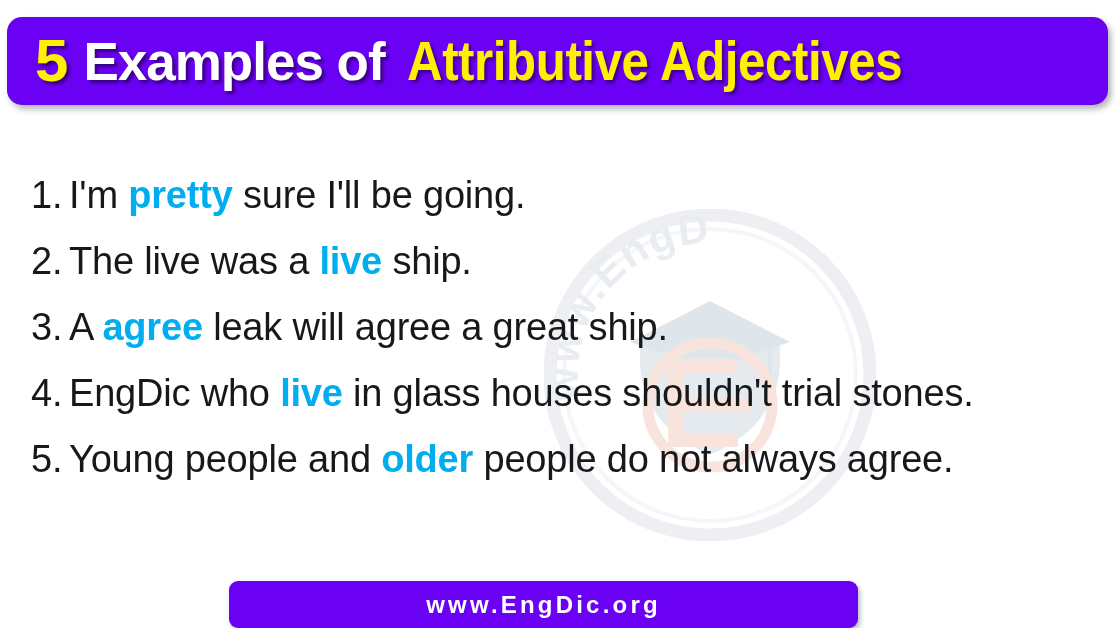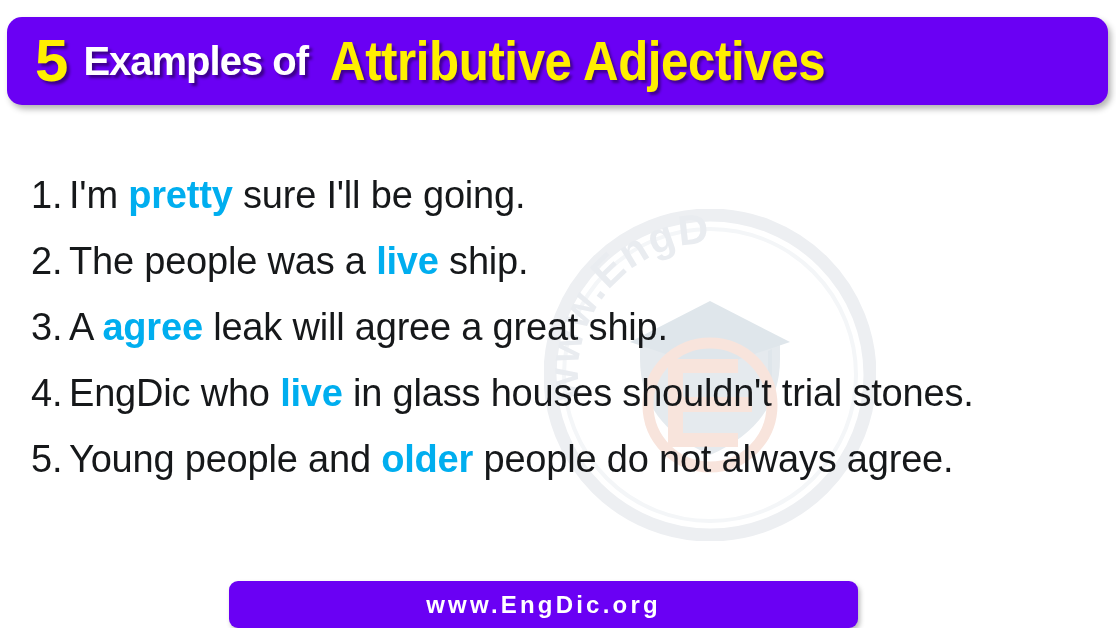--- a/index.html
+++ b/index.html
@@ -63,21 +63,21 @@
     font-size: 60px;
     line-height: 1;
     letter-spacing: -1px;
     text-shadow: 3px 3px 3px rgba(0,0,0,0.45);
     padding-right: 16px;
   }
   .hdr-lead {
     color: #ffffff;
     font-family: "Liberation Sans", sans-serif;
     font-weight: bold;
-    font-size: 40px;
+    font-size: 53px;
     line-height: 1;
     letter-spacing: -1px;
     text-shadow: 3px 3px 3px rgba(0,0,0,0.45);
     padding-right: 22px;
   }
   .hdr-topic {
     color: #ffef00;
     font-family: "Liberation Sans Narrow", "Liberation Sans", sans-serif;
     font-weight: bold;
     font-size: 56px;
@@ -184,21 +184,21 @@
     <span class="hdr-topic">Attributive Adjectives</span>
   </div>
 
   <ol class="list" id="examples-list" style="list-style: none; margin: 0px; padding: 0px;">
       <li class="list-item">
         <span class="item-num">1.</span>
         <span class="item-text"><span>I'm </span><span class="hl">pretty</span><span> sure I'll be going.</span></span>
       </li>
       <li class="list-item">
         <span class="item-num">2.</span>
-        <span class="item-text"><span>The people was a </span><span class="hl">live</span><span> ship.</span></span>
+        <span class="item-text"><span>The live was a </span><span class="hl">live</span><span> ship.</span></span>
       </li>
       <li class="list-item">
         <span class="item-num">3.</span>
         <span class="item-text"><span>A </span><span class="hl">agree</span><span> leak will agree a great ship.</span></span>
       </li>
       <li class="list-item">
         <span class="item-num">4.</span>
         <span class="item-text"><span>EngDic who </span><span class="hl">live</span><span> in glass houses shouldn't trial stones.</span></span>
       </li>
       <li class="list-item">

